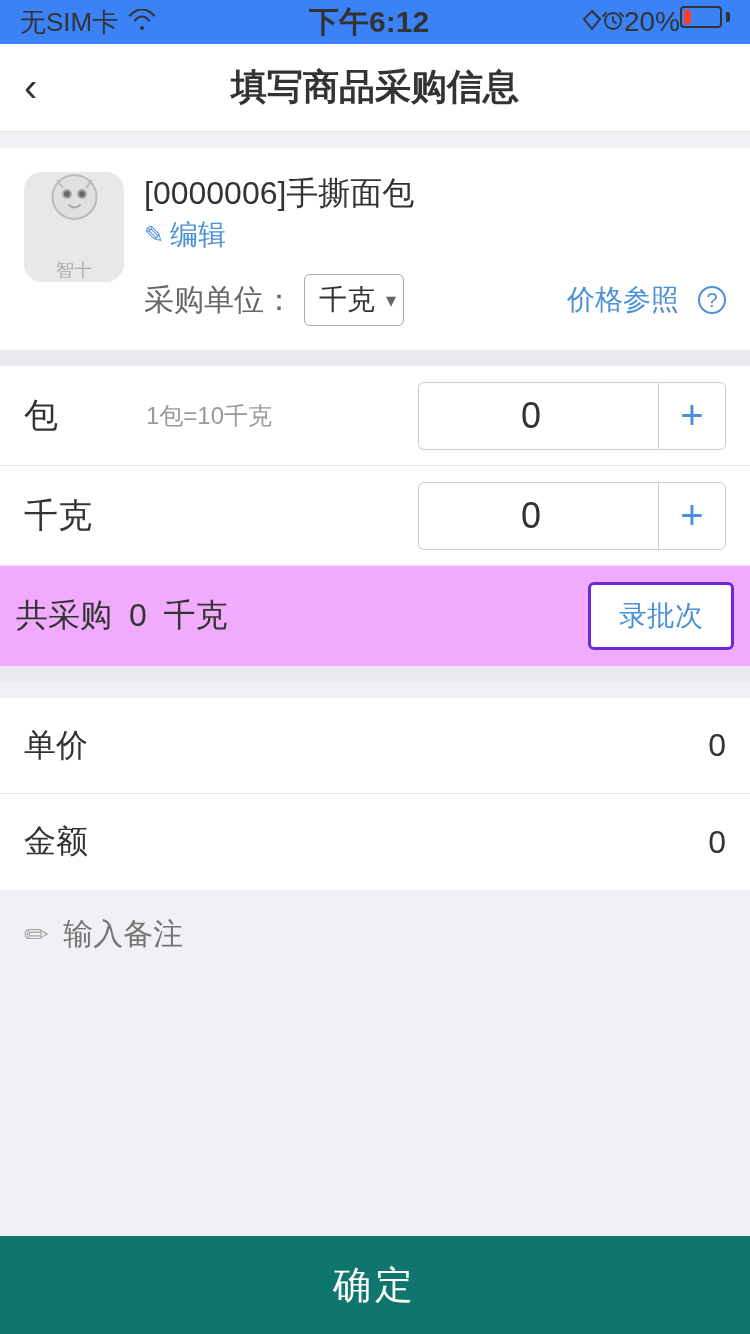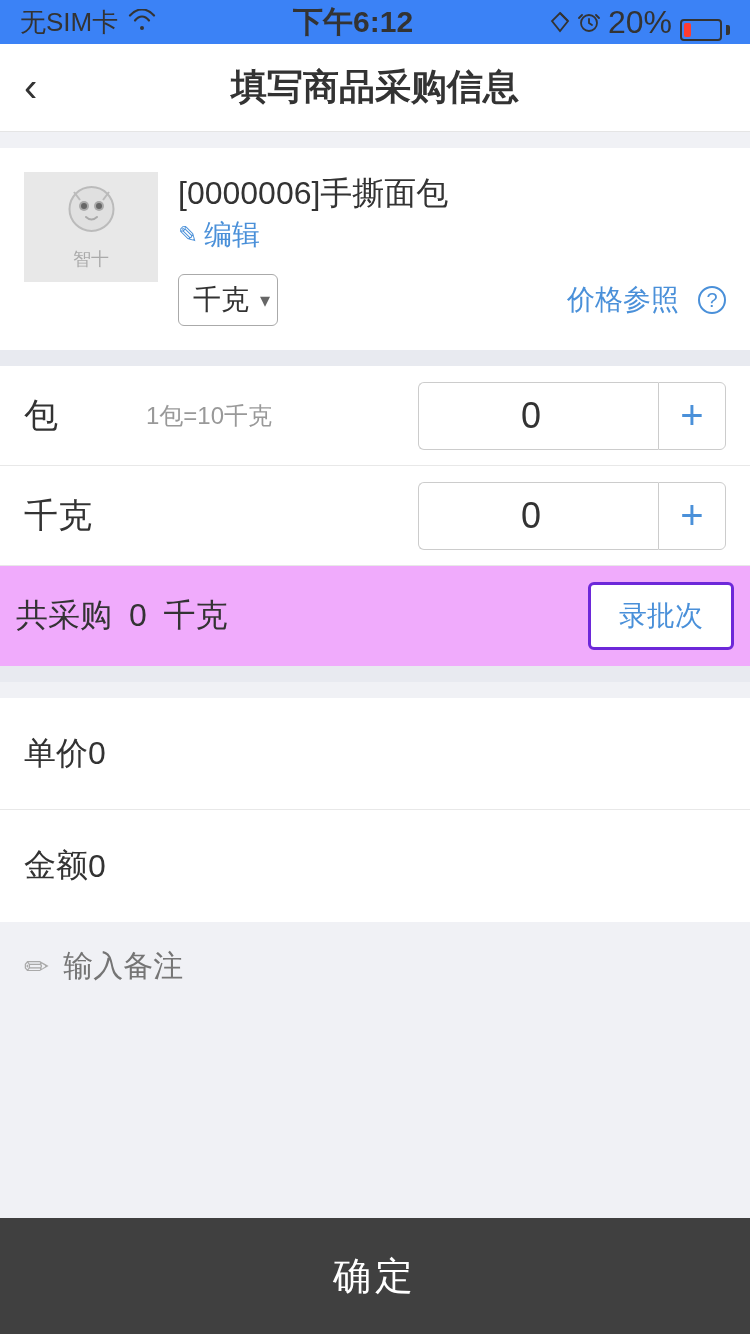--- a/index.html
+++ b/index.html
@@ -30,23 +30,22 @@
       align-items: center;
       gap: 10px;
       font-size: 26px;
     }
     .status-center {
       font-size: 30px;
       font-weight: 600;
     }
     .status-right {
       display: flex;
-      align-items: flex-end;
-      gap: 8px;
-      font-size: 32px;
+      align-items: flex-start;
+      font-size: 28px;
     }
     .battery-icon {
       display: inline-flex;
       align-items: center;
       gap: 2px;
     }
     .battery-body {
       width: 42px;
       height: 22px;
       border: 2px solid #333;
@@ -97,28 +96,28 @@
     
     .product-card {
       background: #fff;
       margin-top: 16px;
       padding: 24px;
       display: flex;
       align-items: flex-start;
       gap: 20px;
     }
     .product-thumb {
-      width: 134px;
+      width: 100px;
       height: 110px;
       background: #e8e8e8;
-      border-radius: 0;
+      border-radius: 18px;
       display: flex;
       flex-direction: column;
       align-items: center;
-      justify-content: center;
+      justify-content: space-between;
       flex-shrink: 0;
     }
     .product-thumb-icon {
       font-size: 36px;
       color: #999;
     }
     .product-thumb-text {
       font-size: 18px;
       color: #aaa;
       margin-top: 4px;
@@ -284,22 +283,23 @@
     }
 
     
     .price-section {
       background: #fff;
       margin-top: 16px;
     }
     .price-row {
       display: flex;
       align-items: center;
+      justify-content: space-between;
       padding: 0 24px;
-      height: 112px;
+      height: 96px;
       border-bottom: 1px solid #e8e8e8;
     }
     .price-label {
       font-size: 32px;
       color: #333;
     }
     .price-value {
       font-size: 32px;
       color: #333;
     }
@@ -330,22 +330,22 @@
     
     .empty-area {
       flex: 1;
       background: #f0f1f5;
       min-height: 300px;
     }
 
     
     .confirm-bar {
       width: 750px;
-      height: 116px;
-      background: #404040;
+      height: 98px;
+      background: #0f766e;
       display: flex;
       align-items: center;
       justify-content: center;
       cursor: pointer;
       position: fixed;
       bottom: 0;
       left: 0;
     }
     .confirm-text {
       font-size: 38px;
@@ -427,20 +427,21 @@
     <div class="product-info">
       <div class="product-header">
         <span class="product-name">[0000006]手撕面包</span>
         <span class="edit-btn">
           <span class="edit-icon">✎</span>
           <span>编辑</span>
         </span>
       </div>
       <div class="product-unit-row">
         <div style="display:flex;align-items:center;gap:10px;">
+          <span class="unit-label">采购单位：</span>
           <div class="unit-select-wrapper">
             <span class="unit-select-text">千克</span>
             <span class="unit-select-arrow">▾</span>
           </div>
         </div>
         <div class="price-ref">
           <span>价格参照</span>
           <span class="price-ref-icon">?</span>
         </div>
       </div>

